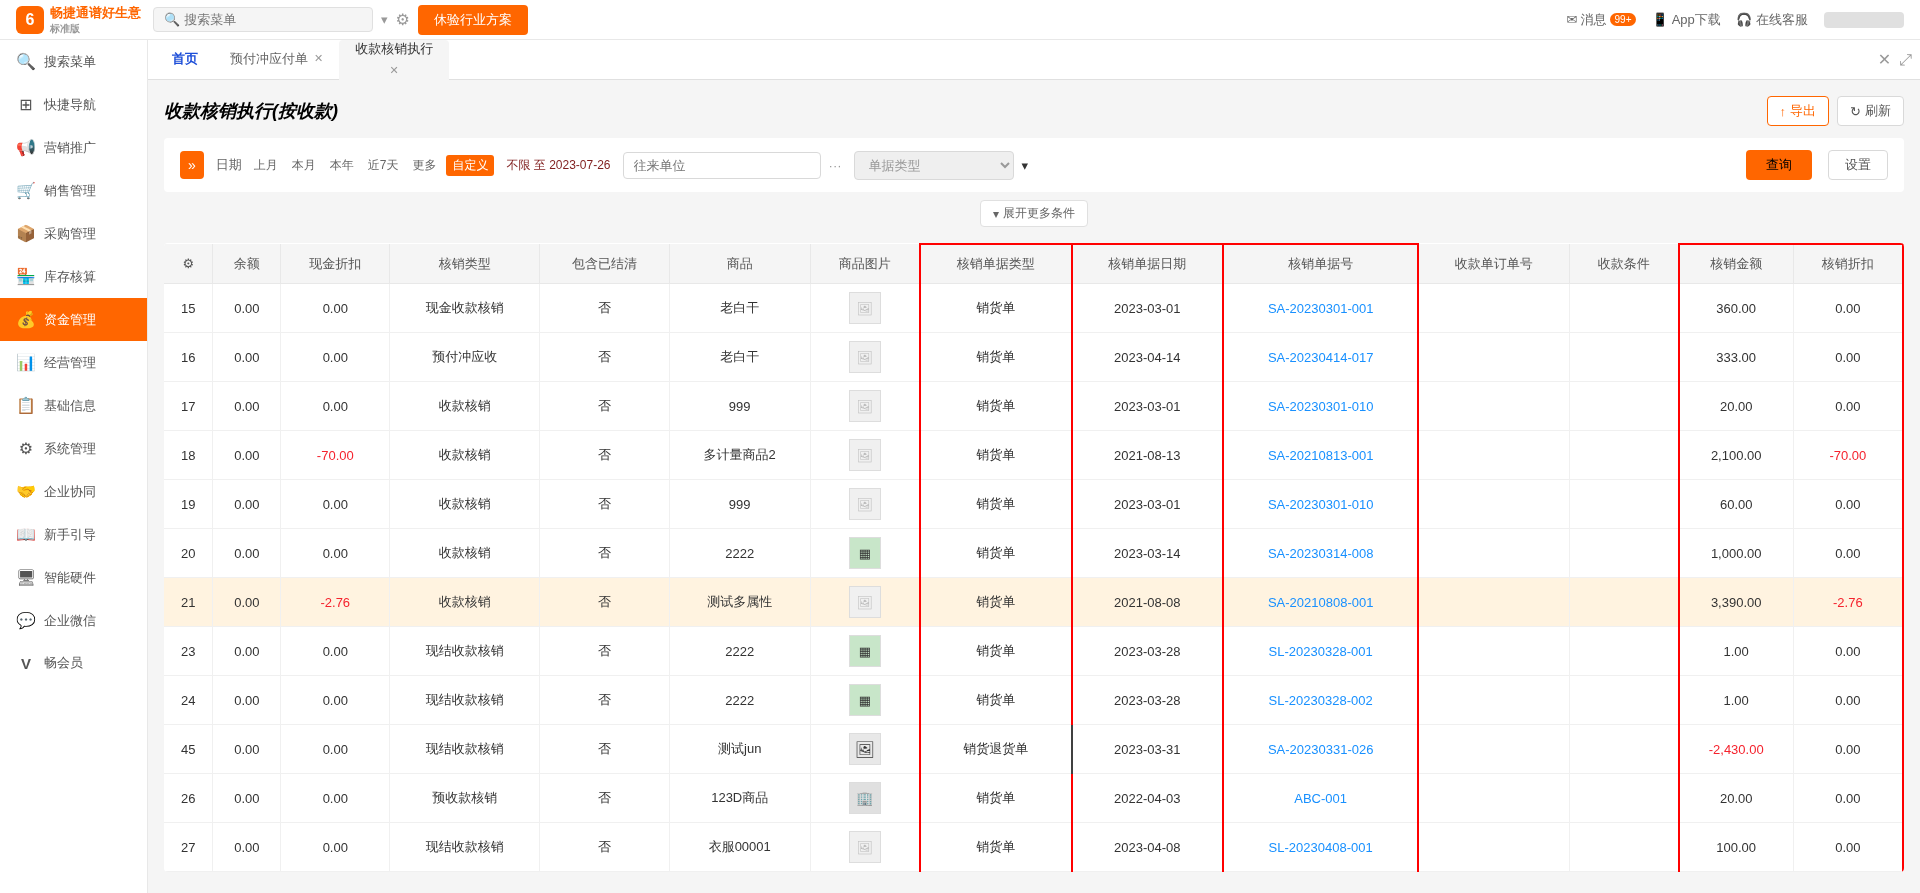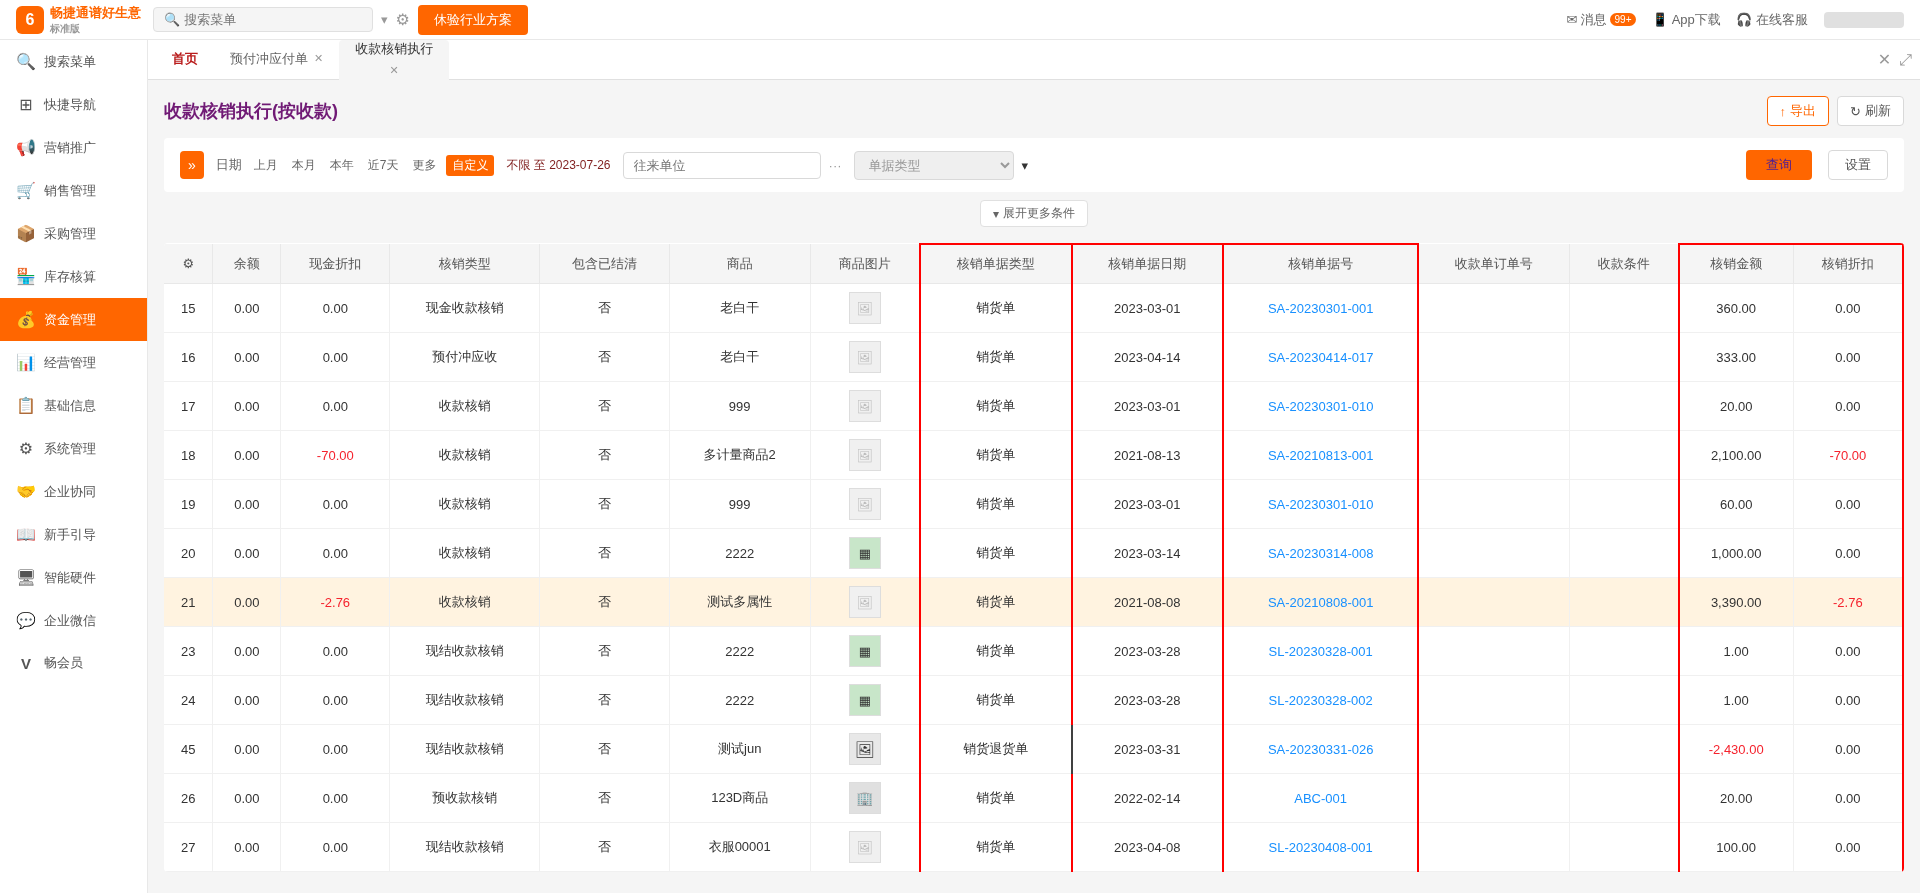--- a/index.html
+++ b/index.html
@@ -27,46 +27,46 @@
     .sidebar-item { display: flex; align-items: center; gap: 8px; padding: 12px 16px; cursor: pointer; color: #555; font-size: 13px; }
     .sidebar-item.active { background: #f60; color: #fff; border-radius: 0; }
     .sidebar-item .icon { font-size: 16px; width: 20px; text-align: center; }
 
     
     .main { flex: 1; display: flex; flex-direction: column; overflow: hidden; }
 
     
     .tab-bar { display: flex; align-items: center; background: #fff; border-bottom: 1px solid #e0e0e0; padding: 0 8px; height: 40px; }
     .tab { display: flex; align-items: center; gap: 6px; padding: 0 16px; height: 40px; font-size: 13px; cursor: pointer; color: #666; border-bottom: 2px solid transparent; }
-    .tab.home { color: #b91c1c; font-weight: bold; border-bottom: 2px solid transparent; padding: 0 16px; font-family: Liberation Serif, serif; }
+    .tab.home { color: #1d4ed8; font-weight: bold; border-bottom: 2px solid transparent; padding: 0 16px; font-family: Liberation Serif, serif; }
     .tab.active { color: #333; background: #f5f5f5; border-radius: 4px 4px 0 0; border-bottom: 2px solid #f5f5f5; flex-direction: column; }
     .tab .close { color: #999; font-size: 11px; cursor: pointer; }
     .tab-bar-right { margin-left: auto; display: flex; align-items: center; gap: 8px; color: #999; }
 
     
     .page-content { flex: 1; overflow: auto; padding: 16px; background: #f5f5f5; }
 
     
     .page-header { display: flex; align-items: center; justify-content: space-between; margin-bottom: 12px; }
-    .page-title { font-size: 18px; font-weight: bold; color: #701a75; }
+    .page-title { font-size: 18px; font-weight: bold; color: #000000; font-style: italic; }
     .header-actions { display: flex; gap: 8px; }
     .btn-export { display: flex; align-items: center; gap: 4px; color: #f60; background: #fff; border: 1px solid #f60; border-radius: 4px; padding: 5px 12px; cursor: pointer; font-size: 13px; }
     .btn-refresh { display: flex; align-items: center; gap: 4px; color: #555; background: #fff; border: 1px solid #d9d9d9; border-radius: 4px; padding: 5px 12px; cursor: pointer; font-size: 13px; }
 
     
     .filter-bar { background: #fff; border-radius: 4px; padding: 12px 16px; margin-bottom: 8px; display: flex; align-items: center; gap: 12px; flex-wrap: wrap; }
     .filter-section { display: flex; align-items: center; gap: 8px; }
     .filter-label { color: #666; font-size: 13px; }
     .filter-date-links { display: flex; gap: 6px; }
     .filter-date-link { color: #666; font-size: 12px; cursor: pointer; padding: 2px 4px; }
     .filter-date-link.custom { color: #fff; background: #f60; border-radius: 3px; padding: 2px 6px; }
     .filter-input { border: 1px solid #d9d9d9; border-radius: 4px; padding: 5px 10px; font-size: 13px; color: #999; outline: none; min-width: 160px; }
     .filter-dots { color: #999; }
     .filter-select { border: 1px solid #d9d9d9; border-radius: 4px; padding: 5px 10px; font-size: 13px; color: #999; outline: none; min-width: 160px; }
-    .btn-query { background: #f60; color: #4c1d95; border: none; border-radius: 4px; padding: 6px 20px; font-size: 13px; cursor: pointer; }
+    .btn-query { background: #f60; color: #000000; border: none; border-radius: 4px; padding: 6px 20px; font-size: 13px; cursor: pointer; }
     .btn-settings { background: #fff; color: #555; border: 1px solid #d9d9d9; border-radius: 4px; padding: 0 16px; font-size: 13px; cursor: pointer; margin-left: 8px; }
     .expand-more { display: flex; align-items: center; justify-content: center; gap: 4px; color: #666; font-size: 12px; cursor: pointer; padding: 4px 12px; background: #fff; border-radius: 4px; margin-bottom: 8px; border: 1px solid #e0e0e0; width: fit-content; margin: 0 auto 8px auto; }
 
     
     .arrow-btn { background: #f60; color: #fff; border: none; border-radius: 4px; padding: 6px 8px; cursor: pointer; font-size: 14px; }
 
     
     .table-container { background: #fff; border-radius: 4px; overflow: auto; position: relative; }
     table { width: 100%; border-collapse: collapse; font-size: 13px; }
     thead th { background: #f5f5f5; padding: 10px 8px; text-align: center; color: #555; font-weight: 500; border-bottom: 1px solid #e8e8e8; border-right: 1px solid #e8e8e8; white-space: nowrap; }
@@ -439,21 +439,21 @@
               </tr>
               <tr>
                 <td>26</td>
                 <td>0.00</td>
                 <td>0.00</td>
                 <td>预收款核销</td>
                 <td>否</td>
                 <td>123D商品</td>
                 <td><div style="width: 32px; height: 32px; display: inline-flex; align-items: center; justify-content: center; border: 1px solid rgb(221, 221, 221); background: rgb(224, 224, 224); font-size: 14px;">🏢</div></td>
                 <td style="border-left: 2px solid red; border-right: 2px solid red;">销货单</td>
-                <td style="border-right: 2px solid red;">2022-02-14</td>
+                <td style="border-right: 2px solid red;">2022-04-03</td>
                 <td style="border-left: 2px solid red; border-right: 2px solid red;"><a class="link-text" href="#">ABC-001</a></td>
                 <td></td>
                 <td></td>
                 <td style="border-left: 2px solid red;">20.00</td>
                 <td style="border-right: 2px solid red;">0.00</td>
               </tr>
               <tr>
                 <td>27</td>
                 <td>0.00</td>
                 <td>0.00</td>

